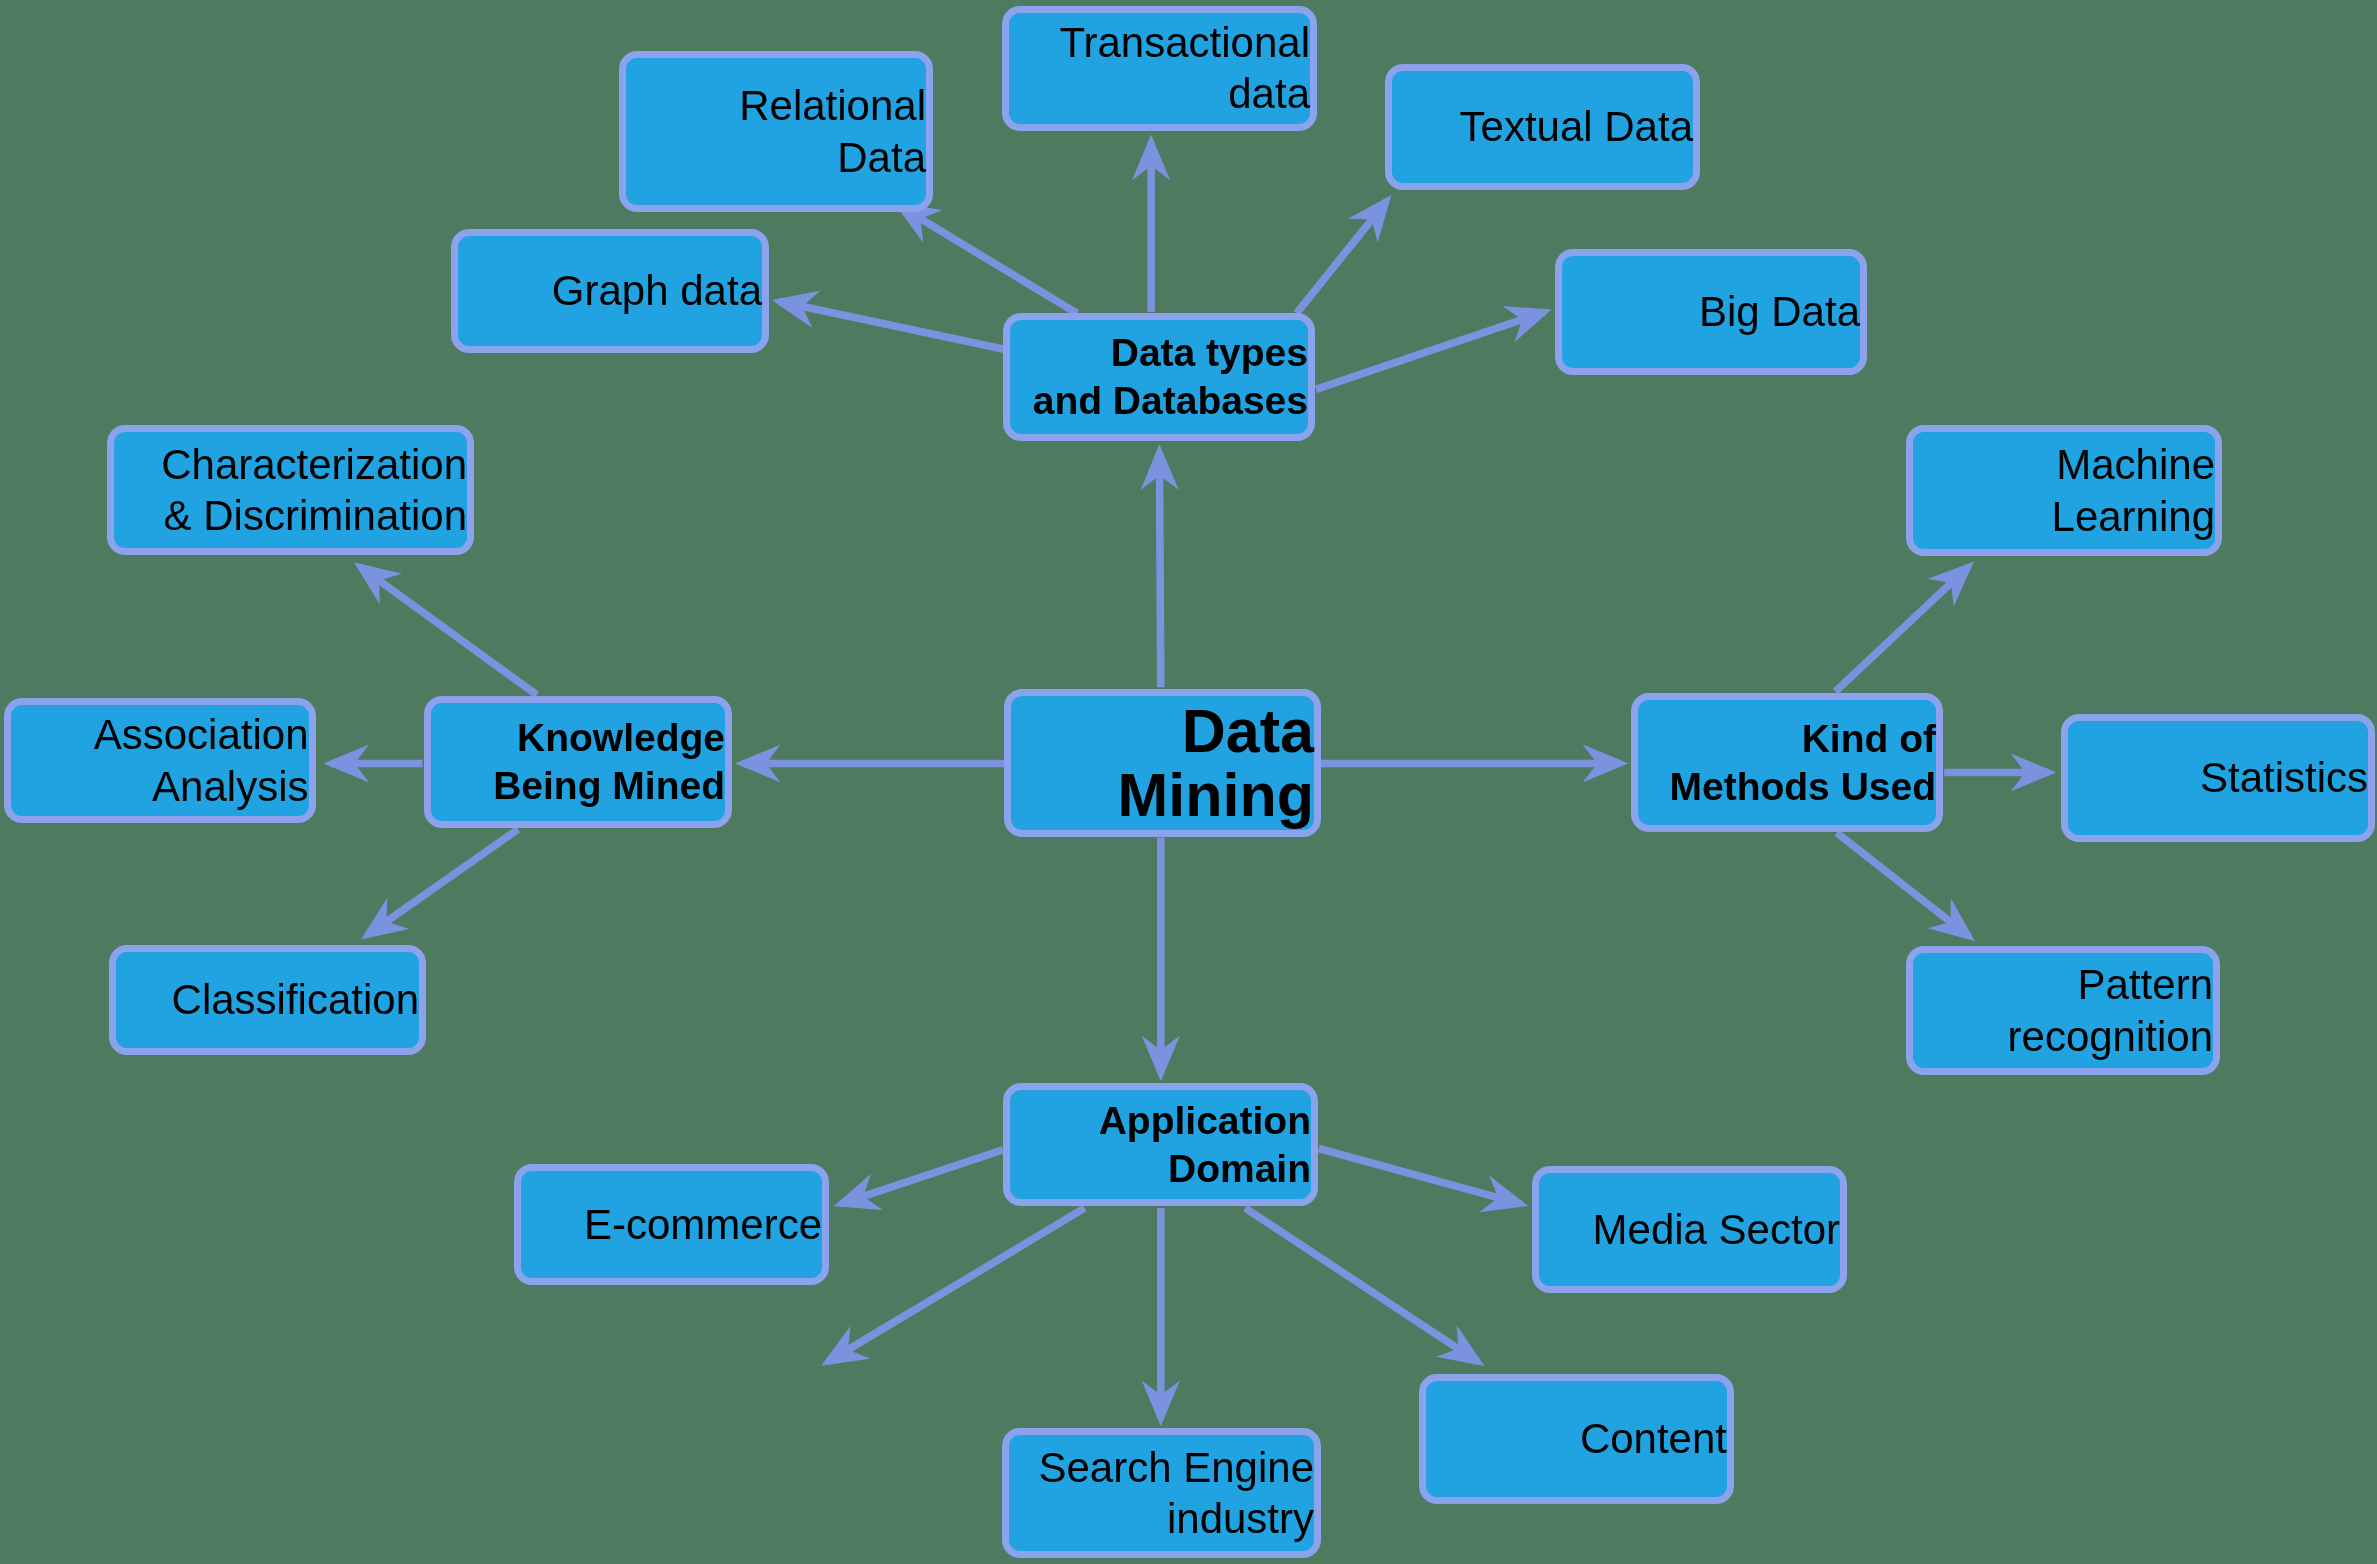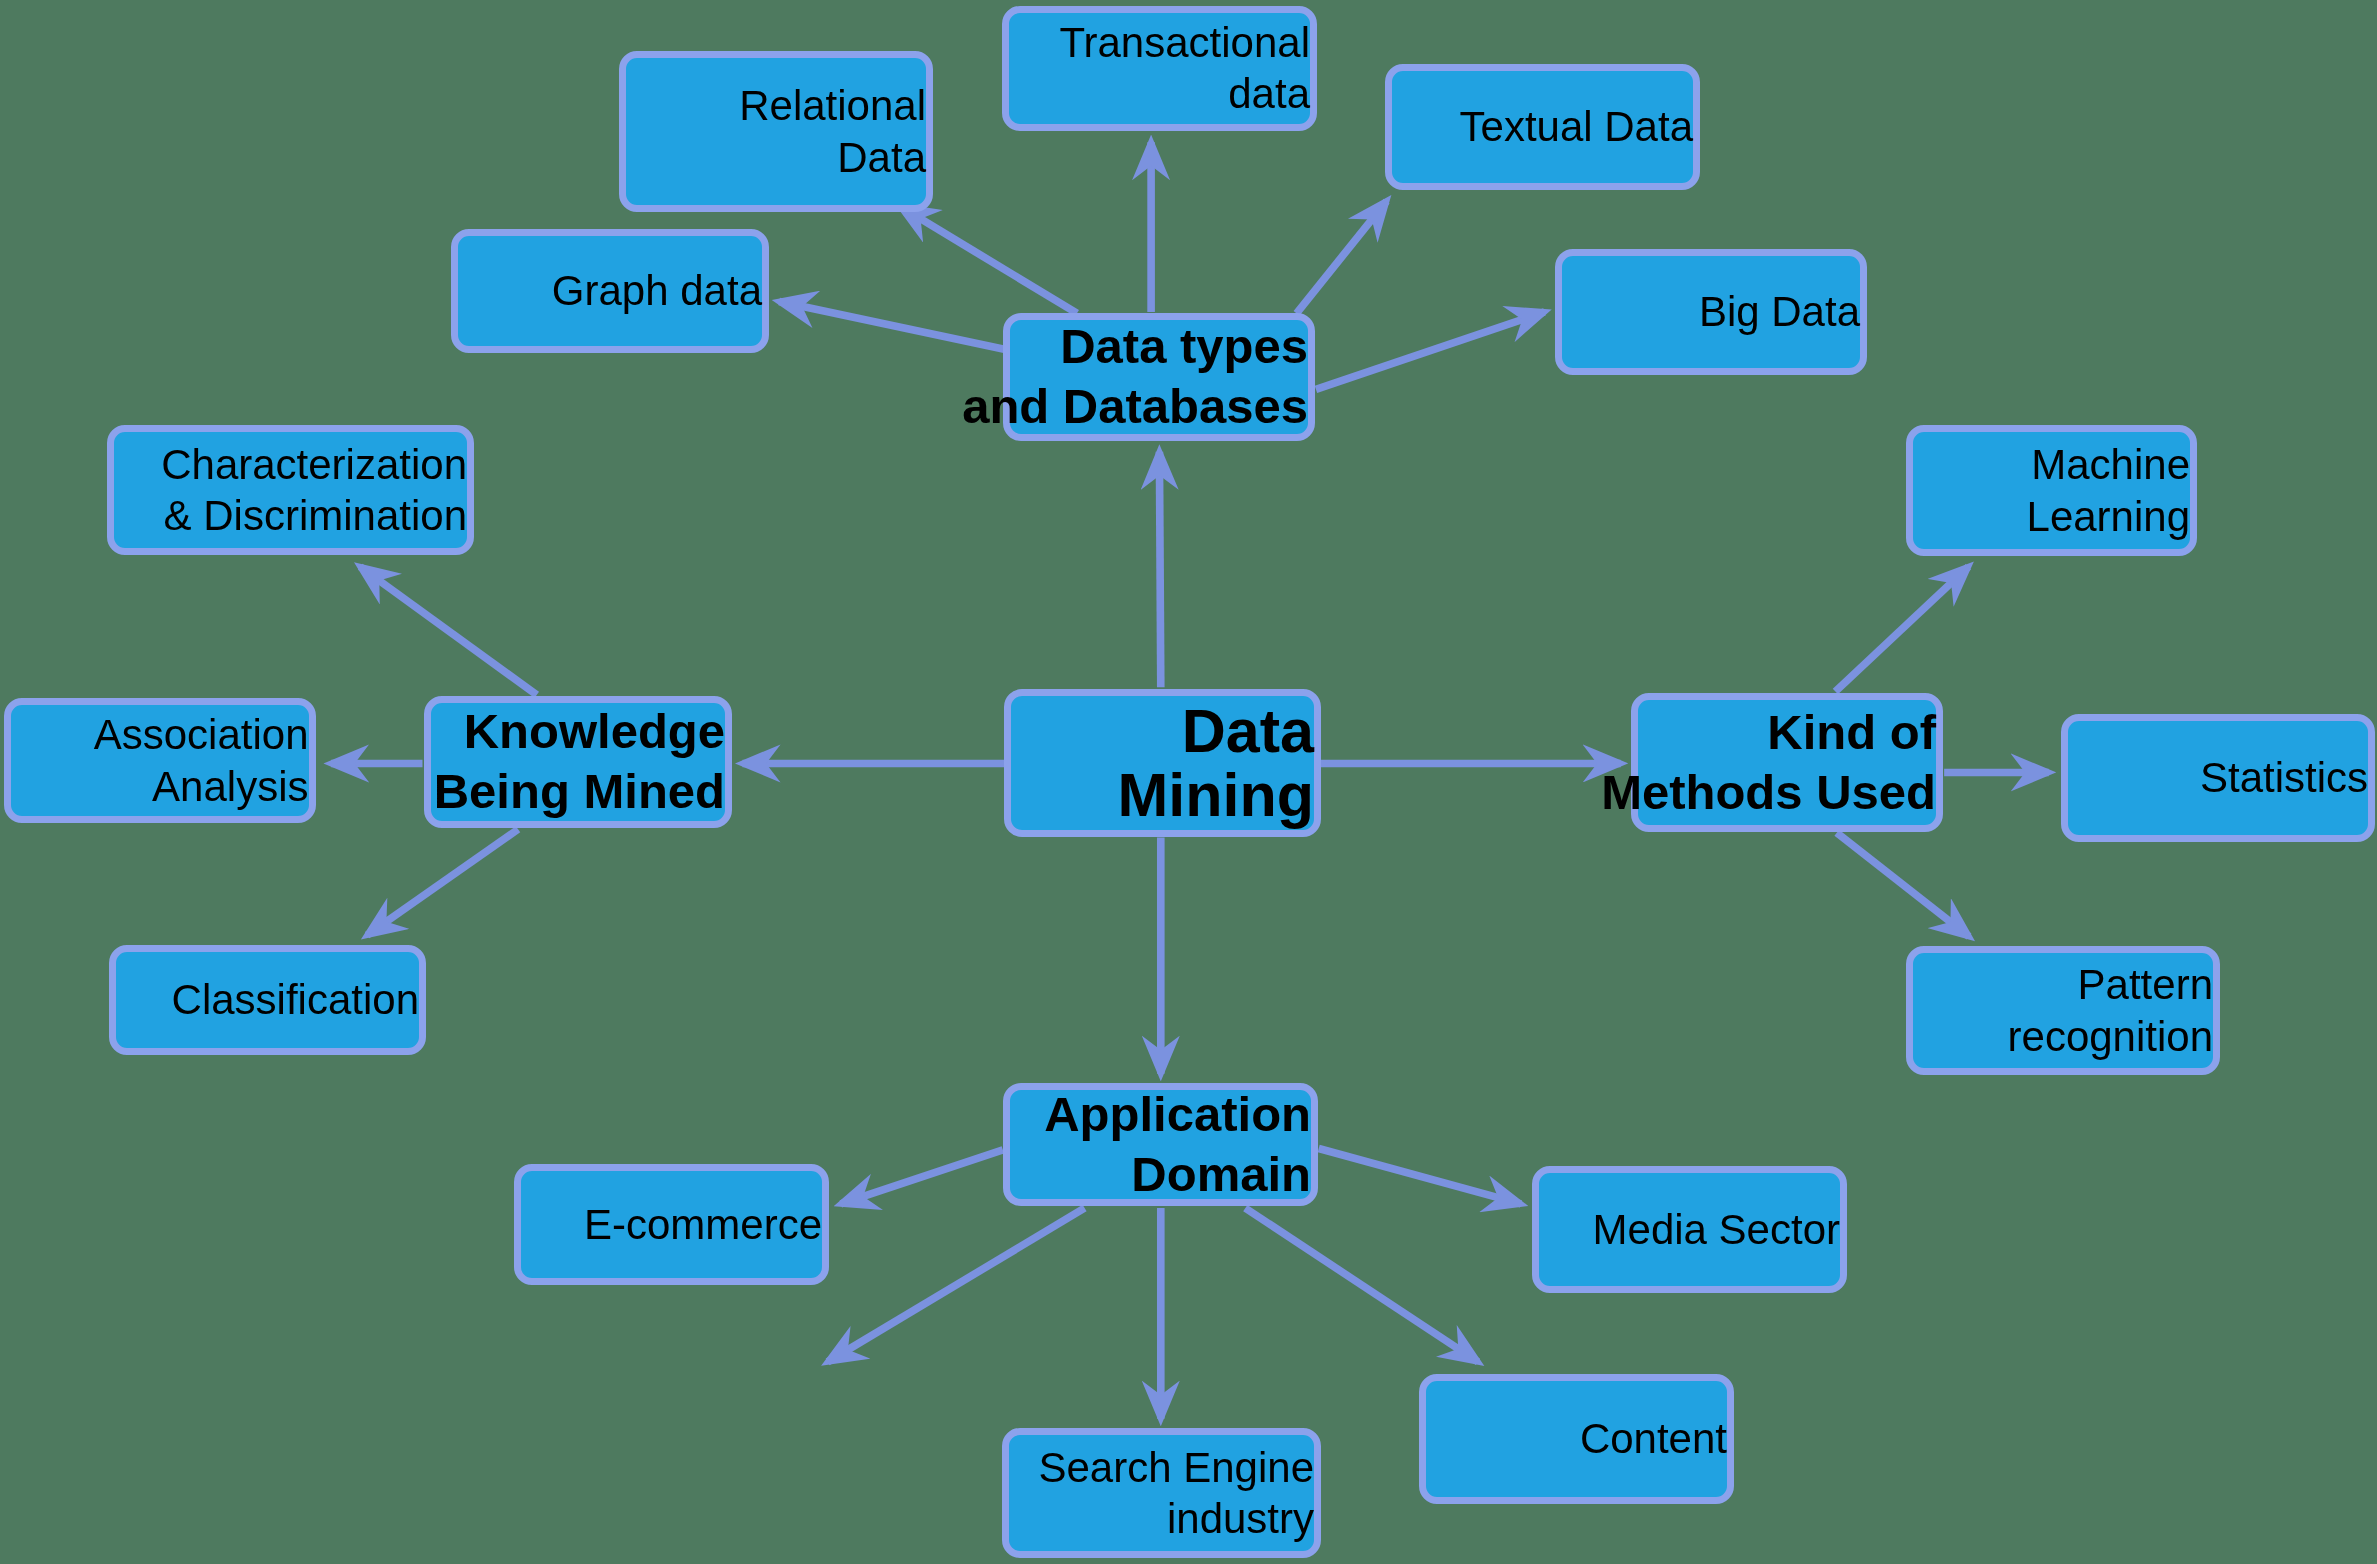--- a/index.html
+++ b/index.html
@@ -11,36 +11,36 @@
   }
   .canvas{position:absolute;left:0;top:0;width:2377px;height:1565px}
   svg.edges{position:absolute;left:0;top:0;z-index:0}
   .edge{stroke:#7B92DF;stroke-width:11;fill:none}
   .node{
     position:absolute;z-index:1;box-sizing:border-box;
     background:#21A2E1;border:7px solid #8CA2EC;border-radius:18px;
     display:flex;flex-direction:column;align-items:flex-end;justify-content:center;
     text-align:center;font-size:42px;line-height:1.22;
   }
-  .node.bold{font-weight:bold;font-size:49px}
+  .node.bold{font-weight:bold;font-size:39px}
   .ln{display:block;white-space:nowrap}
 
   #n-center{left:1004px;top:689px;width:317px;height:148px;font-size:61px;line-height:1.05}
   #n-datatypes{left:1003px;top:313px;width:312px;height:128px}
   #n-transactional{left:1002px;top:5.5px;width:315px;height:125px}
   #n-relational{left:619px;top:51px;width:314px;height:161px}
   #n-textual{left:1385px;top:64px;width:315px;height:126px}
   #n-graph{left:451px;top:229px;width:318px;height:124px}
   #n-big{left:1555px;top:249px;width:312px;height:126px}
   #n-characterization{left:107px;top:425px;width:367px;height:130px}
   #n-association{left:3.5px;top:698px;width:312px;height:125px}
   #n-knowledge{left:424px;top:696px;width:308px;height:132px}
   #n-classification{left:109px;top:945px;width:317px;height:110px}
   #n-kind{left:1631px;top:693px;width:312px;height:139px}
-  #n-ml{left:1906px;top:425px;width:291px;height:131px}
+  #n-ml{left:1906px;top:425px;width:316px;height:131px}
   #n-statistics{left:2061px;top:714px;width:314px;height:128px}
   #n-pattern{left:1906px;top:946px;width:314px;height:129px}
   #n-app{left:1003px;top:1083px;width:315px;height:123px}
   #n-ecommerce{left:514px;top:1164px;width:315px;height:121px}
   #n-media{left:1532px;top:1166px;width:315px;height:127px}
   #n-finance{left:618px;top:1372px;width:320px;height:125px}
   #n-search{left:1002px;top:1428px;width:319px;height:130px}
   #n-content{left:1419px;top:1374px;width:315px;height:130px}
 </style>
 </head>

